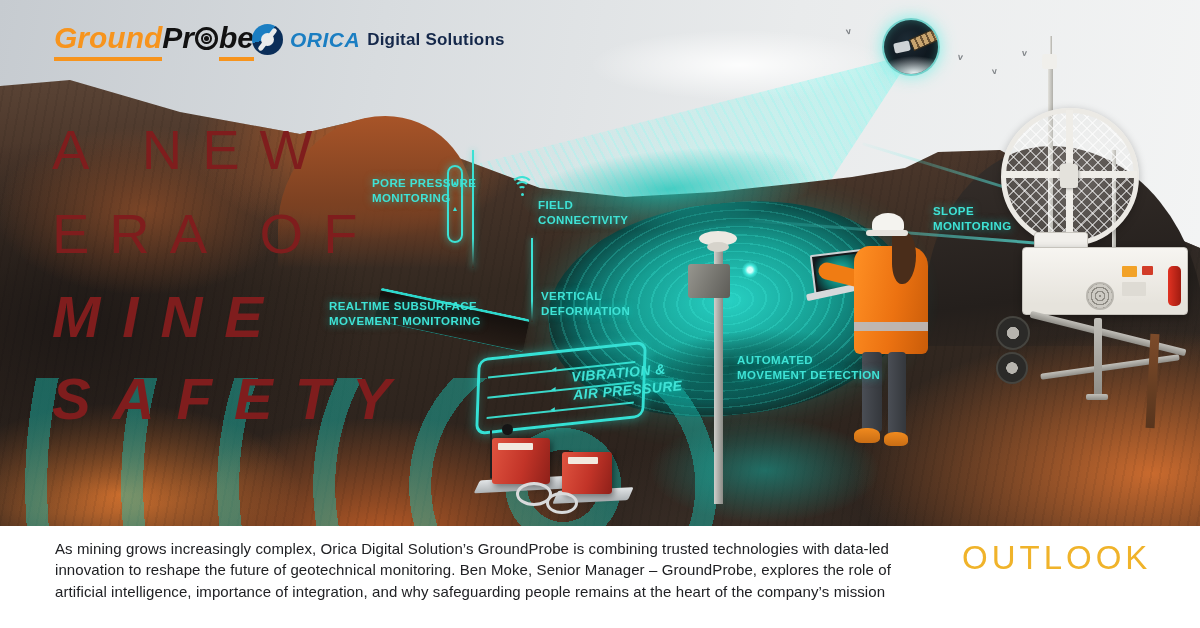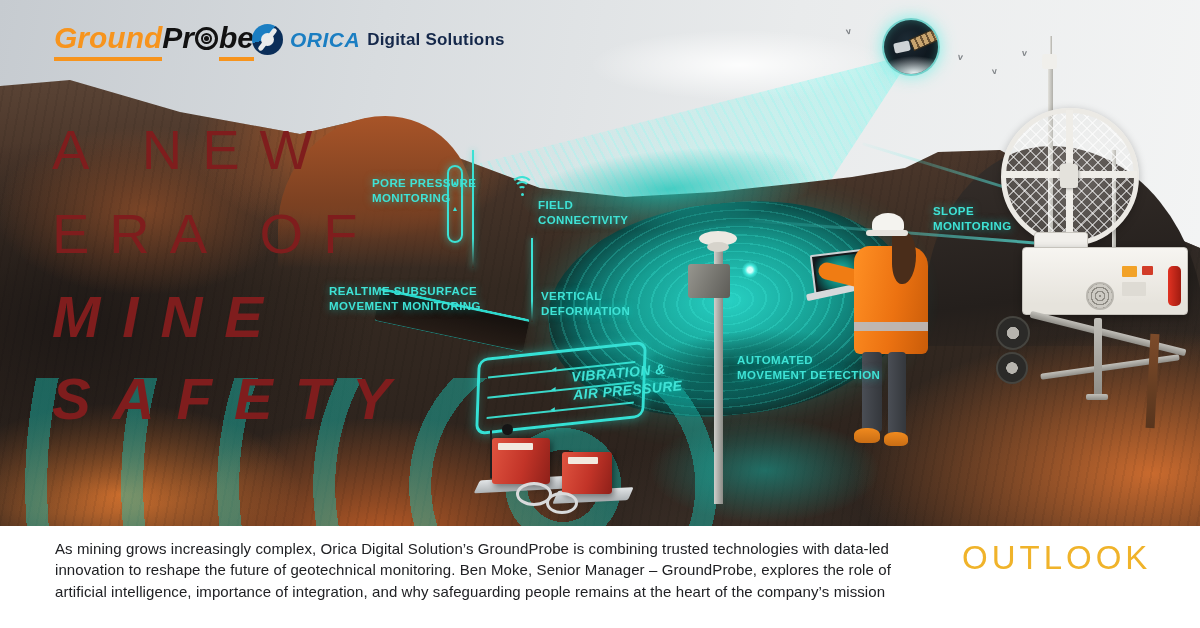--- a/index.html
+++ b/index.html
@@ -304,21 +304,21 @@
         <span>MONITORING</span>
     </div>
     <div class="ann cyan" style="left:538px;top:198px;">
       <span>FIELD</span>
         <span>CONNECTIVITY</span>
     </div>
     <div class="ann cyan" style="left:933px;top:204px;">
       <span>SLOPE</span>
         <span>MONITORING</span>
     </div>
-    <div class="ann cyan" style="left:329px;top:284px;">
+    <div class="ann cyan" style="left:329px;top:299px;">
       <span>REALTIME SUBSURFACE</span>
         <span>MOVEMENT MONITORING</span>
     </div>
     <div class="ann cyan" style="left:541px;top:289px;">
       <span>VERTICAL</span>
         <span>DEFORMATION</span>
     </div>
     <div class="ann cyan ann-vib" style="left:572px;top:363px;">
       <span>VIBRATION &amp;</span>
         <span>AIR PRESSURE</span>

